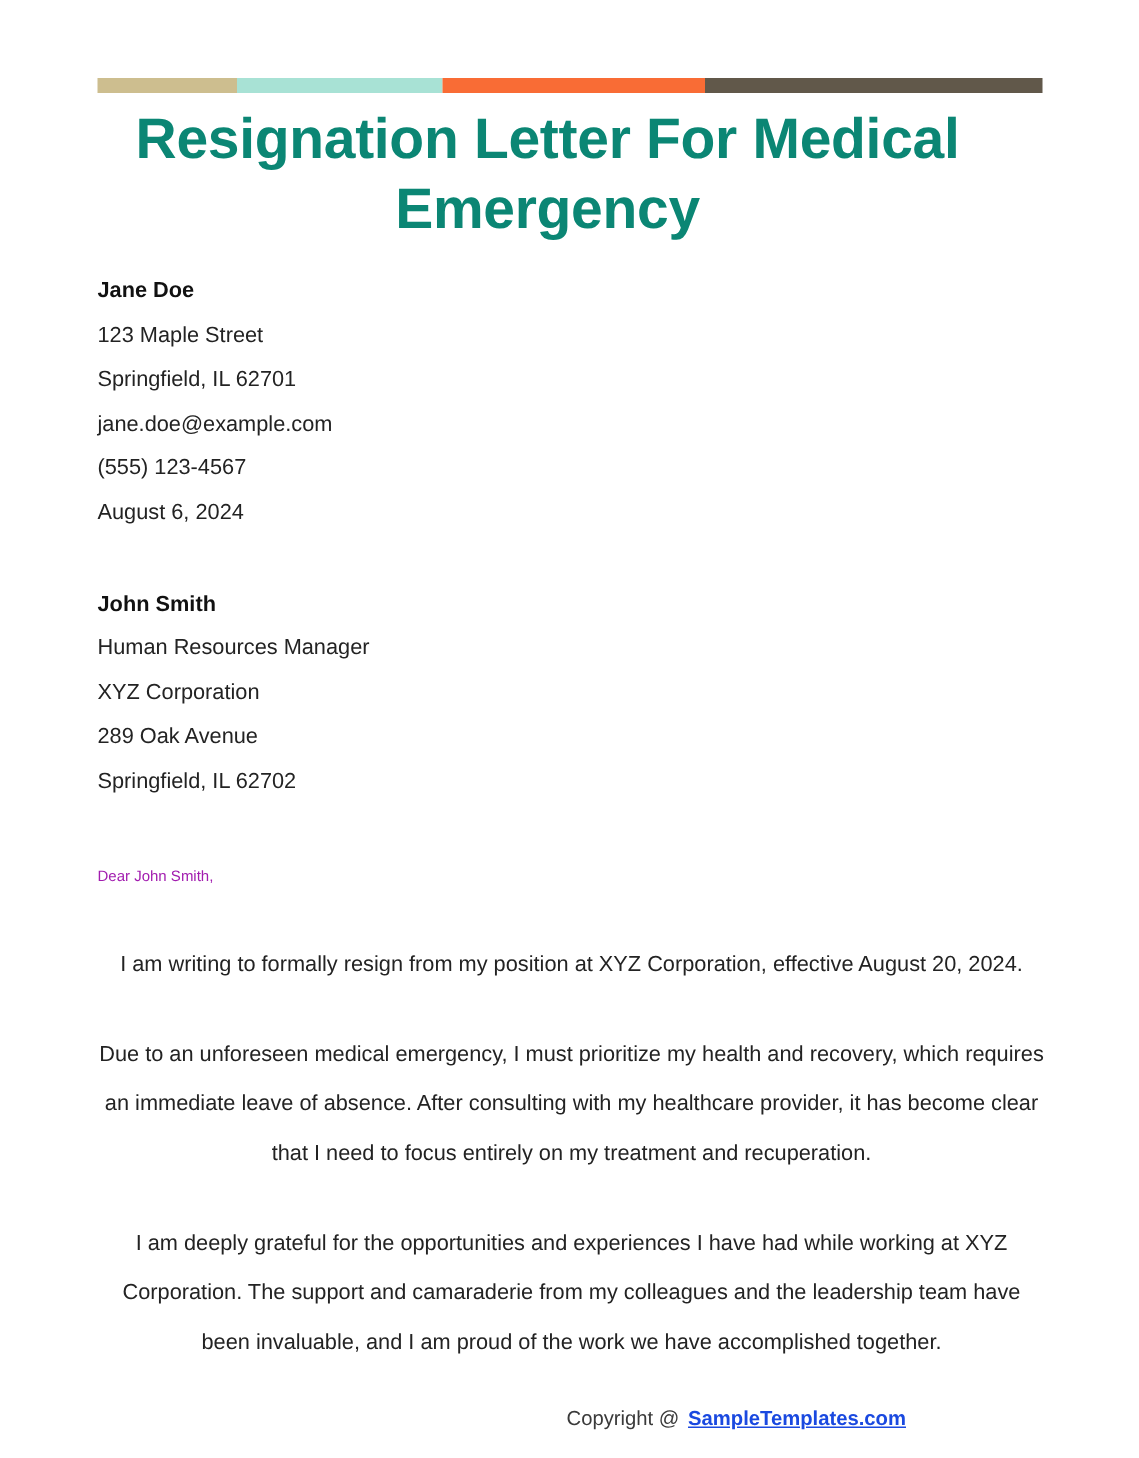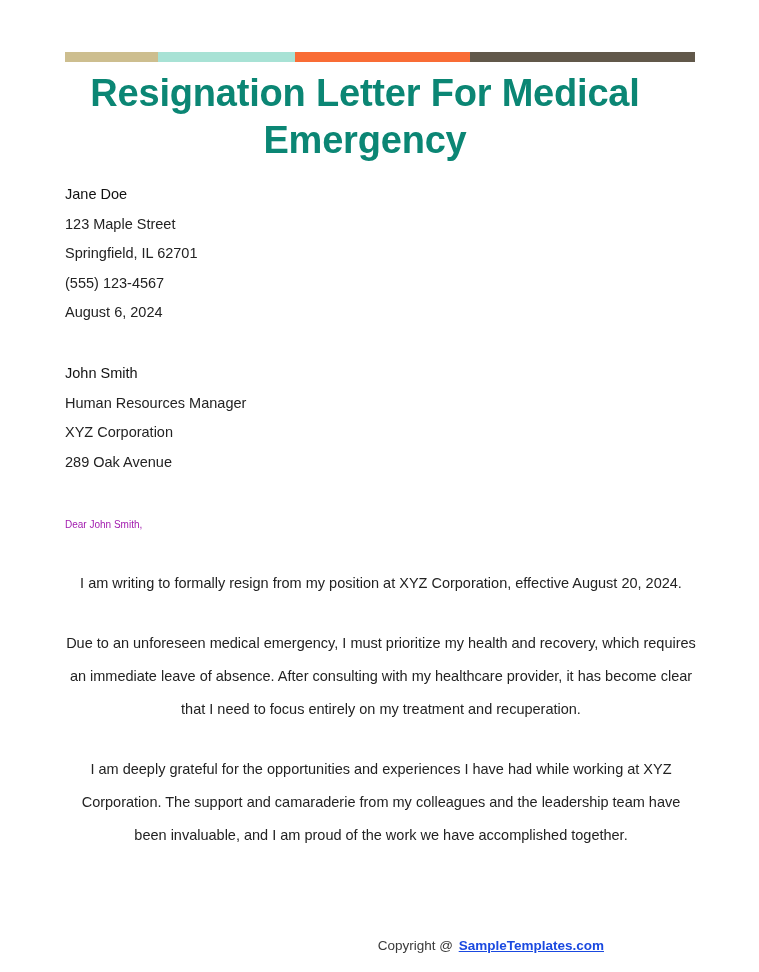--- a/index.html
+++ b/index.html
@@ -64,21 +64,21 @@
   .addr-block {
     margin: 0 0 0 0;
   }
   .addr-line {
     font-size: 14.5px;
     line-height: 29.6px;
     color: #232323;
     white-space: nowrap;
   }
   .addr-line.name {
-    font-weight: normal;
+    font-weight: bold;
     color: #111111;
   }
 
   .gap-sm { height: 31px; }
   .gap-md { height: 33px; }
   .gap-para { height: 27px; }
 
   .salutation {
     font-size: 10px;
     line-height: 30px;
@@ -125,31 +125,33 @@
   </div>
 
   <h1 class="doc-title" style="color: rgb(11, 134, 116);">Resignation Letter For Medical Emergency</h1>
 
   <div class="letter">
 
     <div class="addr-block">
       <div class="addr-line name">Jane Doe</div>
       <div class="addr-line">123 Maple Street</div>
       <div class="addr-line">Springfield, IL 62701</div>
+      <div class="addr-line">jane.doe@example.com</div>
       <div class="addr-line">(555) 123-4567</div>
       <div class="addr-line">August 6, 2024</div>
     </div>
 
     <div class="gap-sm"></div>
 
     <div class="addr-block">
       <div class="addr-line name">John Smith</div>
       <div class="addr-line">Human Resources Manager</div>
       <div class="addr-line">XYZ Corporation</div>
       <div class="addr-line">289 Oak Avenue</div>
+      <div class="addr-line">Springfield, IL 62702</div>
     </div>
 
     <div class="gap-md"></div>
 
     <div class="salutation">Dear John Smith,</div>
 
     <div class="gap-para"></div>
     <p class="body-para">I am writing to formally resign from my position at XYZ Corporation, effective August 20, 2024.</p>
 
     <div class="gap-para"></div>

